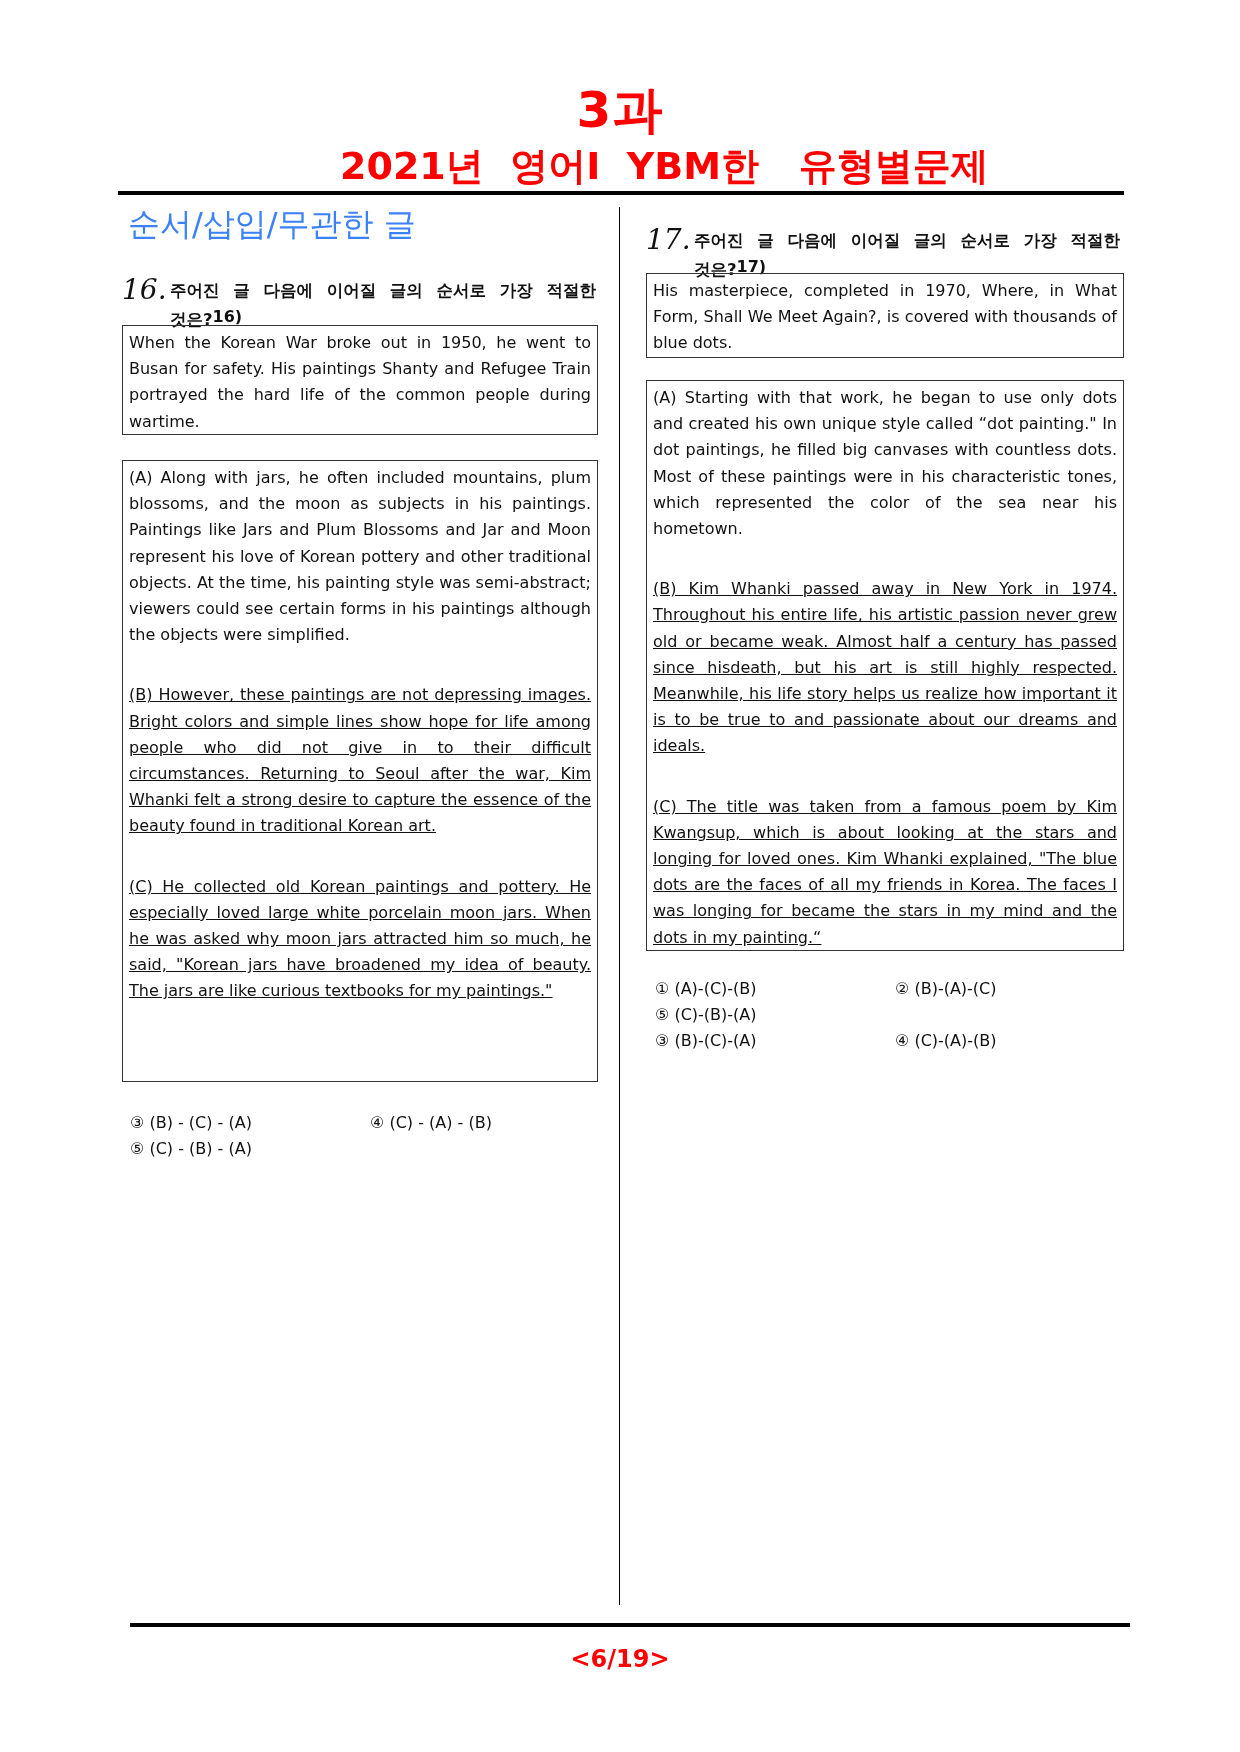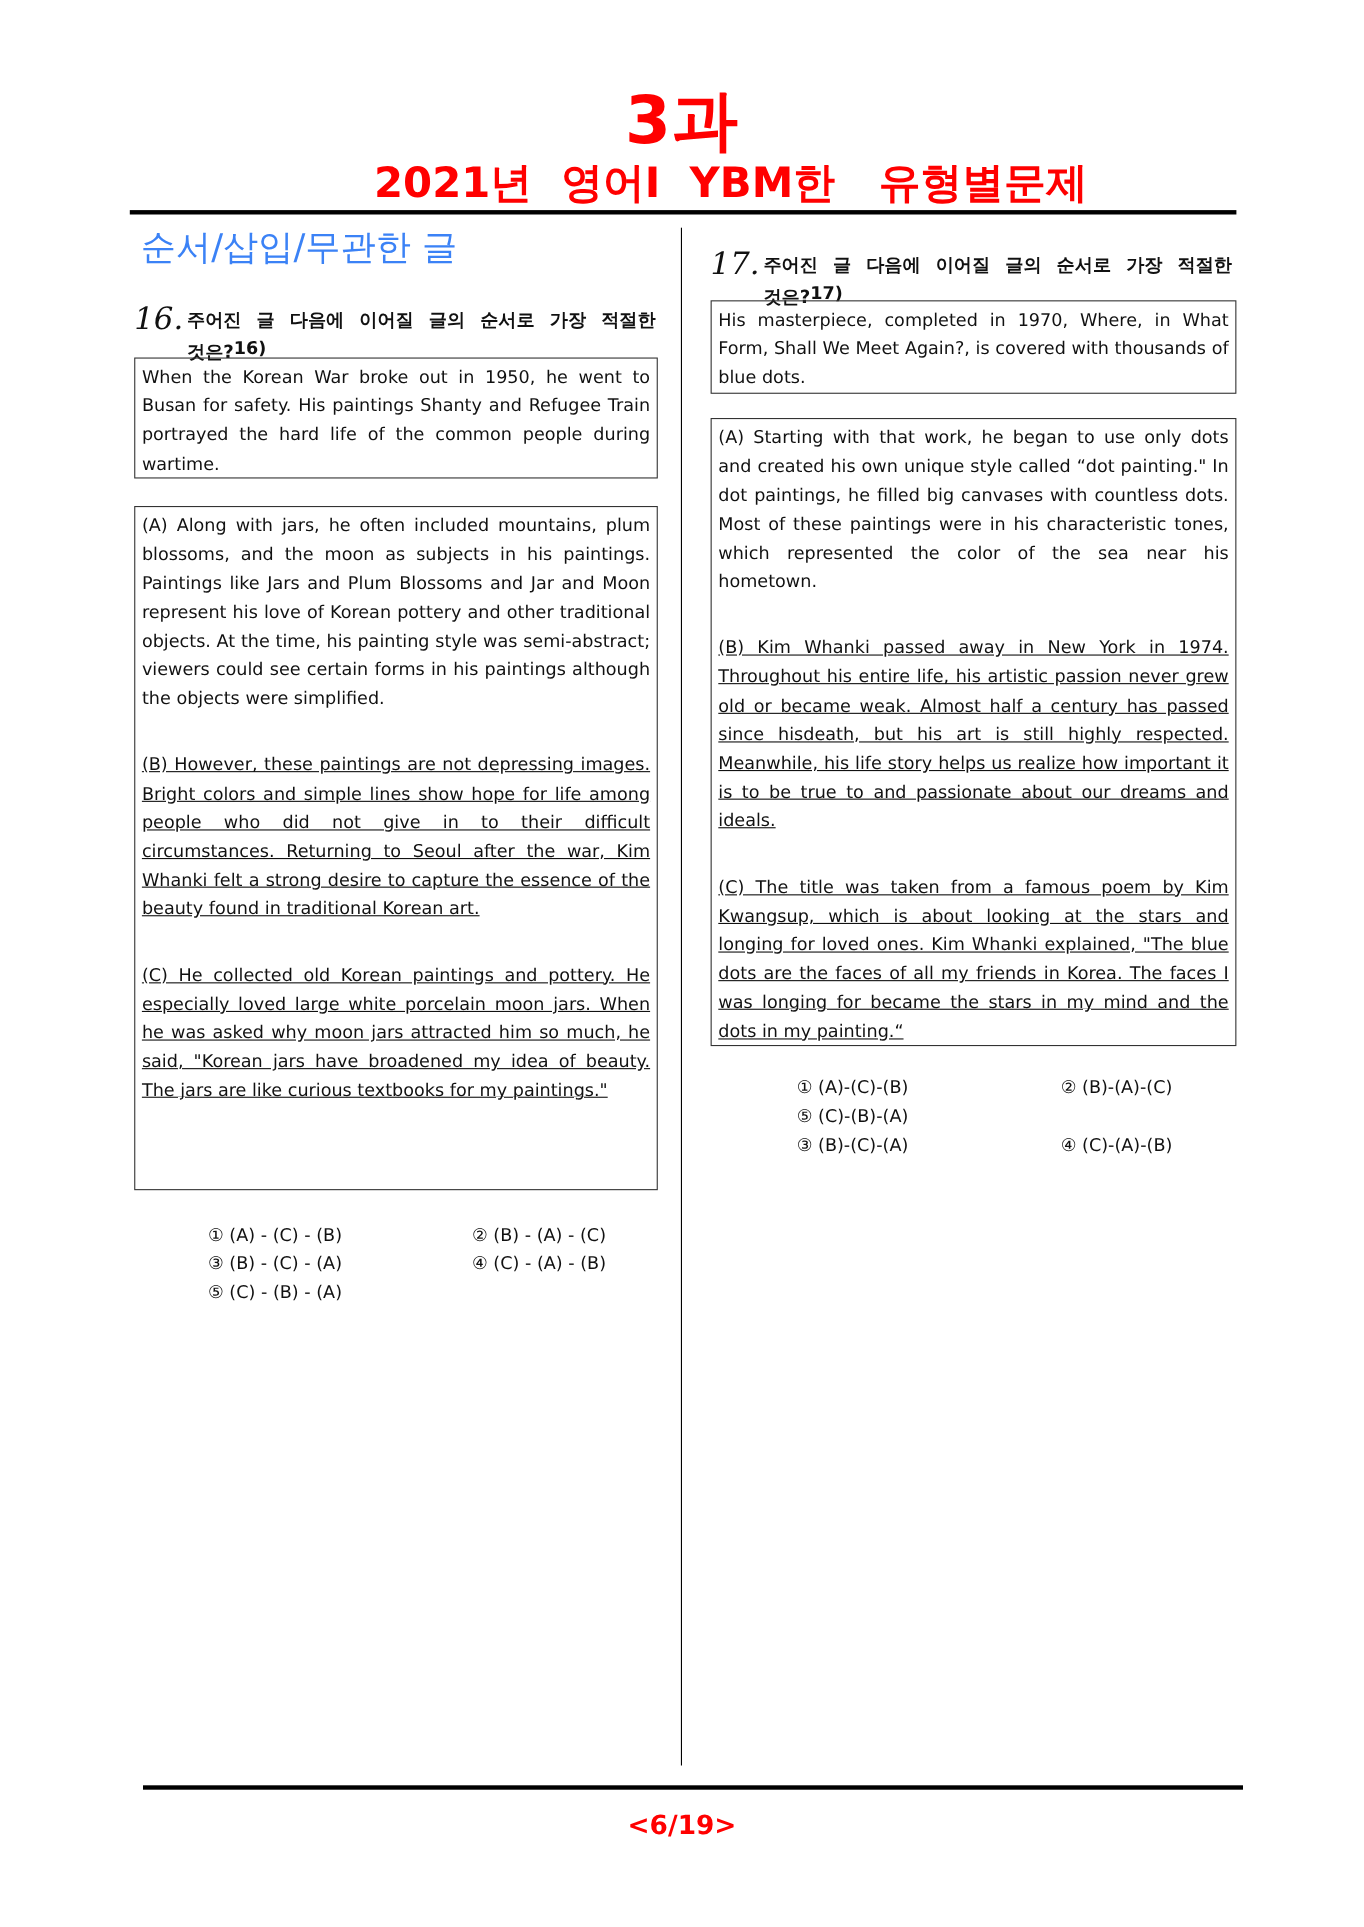--- a/index.html
+++ b/index.html
@@ -2,21 +2,21 @@
 <html><head>
 <meta charset="utf-8">
 <style>
   html, body { margin: 0; padding: 0; background: #ffffff; }
   body {
     width: 1240px; height: 1752px; position: relative; overflow: hidden;
     font-family: "DejaVu Sans", "Liberation Sans", sans-serif; color: #111;
   }
   .title-lesson {
     position: absolute; left: 0; top: 82px; width: 1240px; text-align: center;
-    color: #ff0000; font-weight: bold; font-size: 60px; line-height: 56px; letter-spacing: 1px;
+    color: #ff0000; font-weight: bold; font-size: 50px; line-height: 56px; letter-spacing: 1px;
   }
   .title-main {
     position: absolute; left: 340px; top: 144px; width: 680px; text-align: left;
     color: #ff0000; font-weight: bold; font-size: 38px; line-height: 44px; white-space: pre;
   }
   .rule-top {
     position: absolute; left: 118px; top: 191px; width: 1006px; height: 4px; background: #000;
   }
   .col-divider {
     position: absolute; left: 619px; top: 207px; width: 1px; height: 1398px; background: #000;
@@ -46,21 +46,21 @@
   .box {
     position: absolute; border: 1px solid #333; box-sizing: border-box;
     padding: 4px 6px 4px 6px; font-size: 16px; line-height: 26.2px;
     text-align: justify; color: #111;
   }
   .box p { margin: 0; text-indent: 0; }
   .box .para + .para { margin-top: 34px; text-decoration: underline; }
   .options {
     position: absolute; font-size: 16px; line-height: 26px; color: #111;
   }
-  .opt-row { display: flex; text-align: center; }
+  .opt-row { display: flex; }
   .opt { width: 240px; white-space: pre; }
 </style>
 </head>
 <body>
 
 <div class="title-lesson">3과</div>
 <div class="title-main">2021년  영어Ⅰ  YBM한   유형별문제</div>
 <div class="rule-top"></div>
 <div class="col-divider"></div>
 
@@ -75,24 +75,20 @@
   <p> When the Korean War broke out in 1950, he went to Busan for safety. His paintings Shanty and Refugee Train portrayed the hard life of the common people during wartime.</p>
 </div>
 
 <div class="box" style="left:122px; top:460px; width:476px; height:622px;">
   <p class="para">(A) Along with jars, he often included mountains, plum blossoms, and the moon as subjects in his paintings. Paintings like Jars and Plum Blossoms and Jar and Moon represent his love of Korean pottery and other traditional objects. At the time, his painting style was semi-abstract; viewers could see certain forms in his paintings although the objects were simplified.</p>
   <p class="para">(B) However, these paintings are not depressing images. Bright colors and simple lines show hope for life among people who did not give in to their difficult circumstances. Returning to Seoul after the war, Kim Whanki felt a strong desire to capture the essence of the beauty found in traditional Korean art.</p>
   <p class="para">(C) He collected old Korean paintings and pottery. He especially loved large white porcelain moon jars. When he was asked why moon jars attracted him so much, he said, "Korean jars have broadened my idea of beauty. The jars are like curious textbooks for my paintings."</p>
 </div>
 
 <div class="options" style="left:130px; top:1110px;">
-  <div class="opt-row">
-    <span class="opt">① (A) - (C) - (B)</span>
-    <span class="opt">② (B) - (A) - (C)</span>
-  </div>
   <div class="opt-row">
     <span class="opt">③ (B) - (C) - (A)</span>
     <span class="opt">④ (C) - (A) - (B)</span>
   </div>
   <div class="opt-row">
     <span class="opt">⑤ (C) - (B) - (A)</span>
   </div>
 </div>
 
 <div class="q-head" style="left:646px; top:208px; width:474px;">

